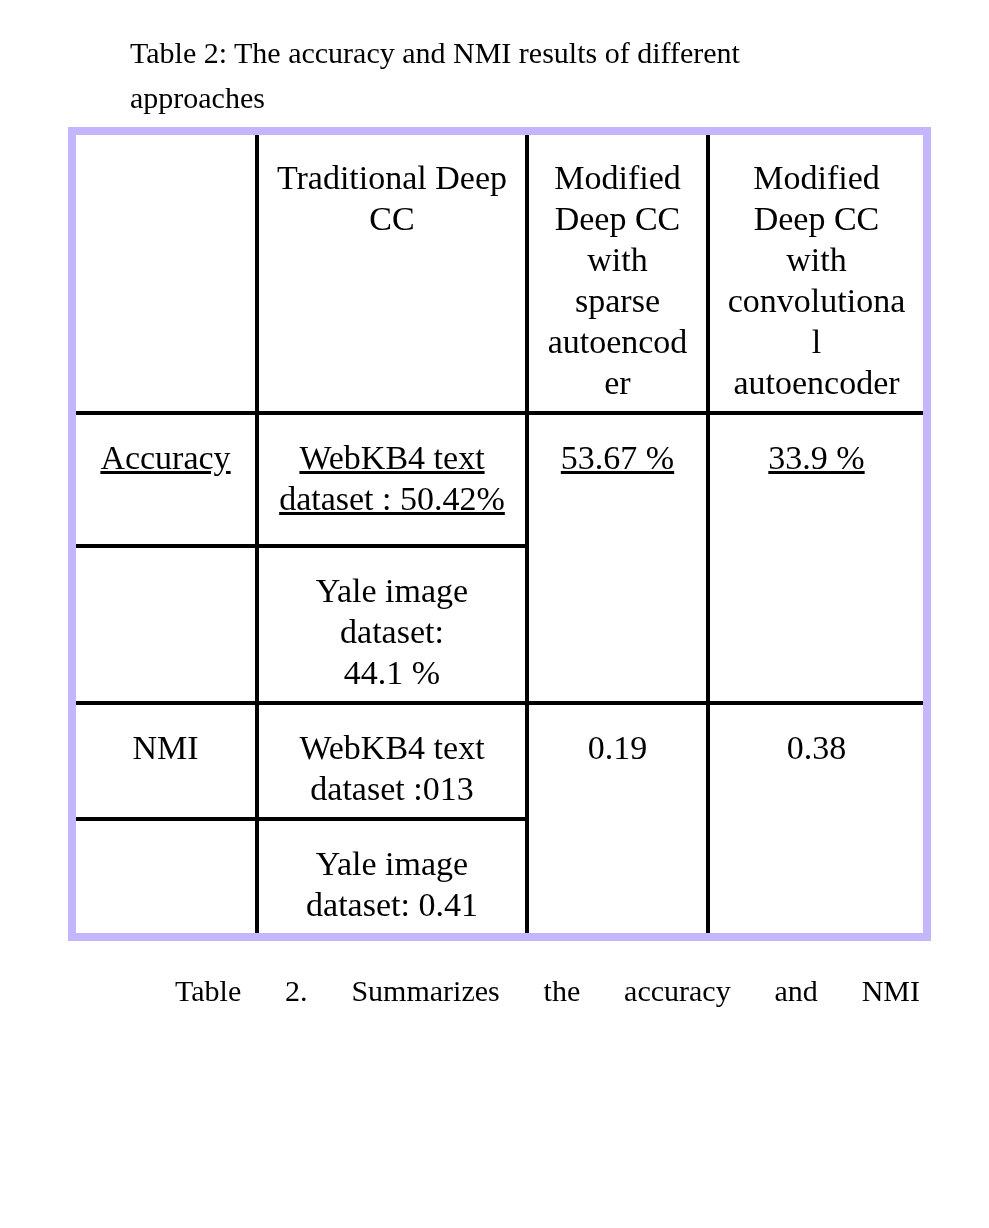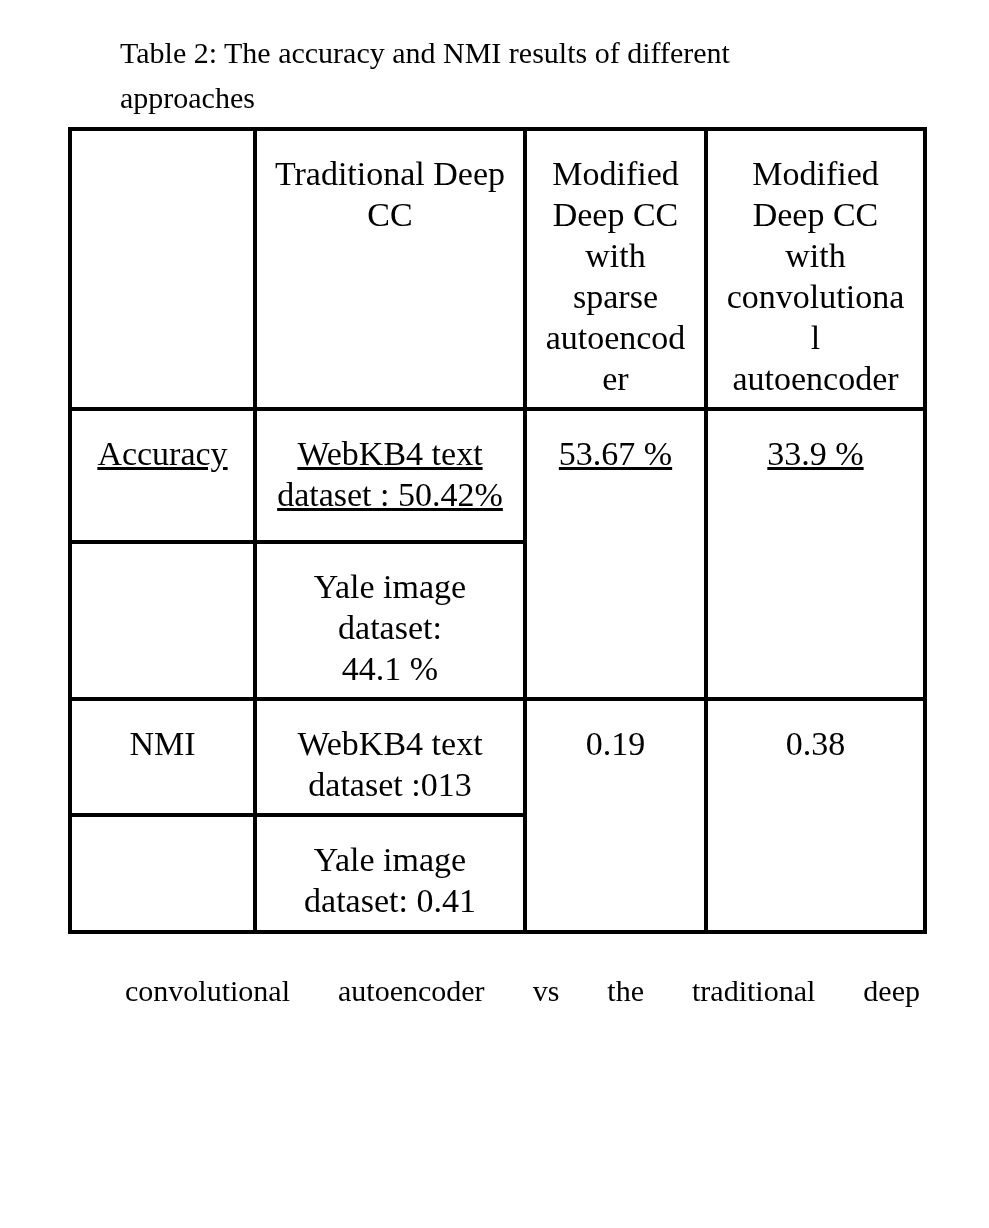--- a/index.html
+++ b/index.html
@@ -8,36 +8,36 @@
     position: relative;
     width: 989px;
     height: 1228px;
     background: #ffffff;
     color: #000000;
     font-family: "Liberation Serif", "DejaVu Serif", serif;
     overflow: hidden;
   }
   .table-title {
     position: absolute;
-    left: 120px;
+    left: 130px;
     top: 30px;
     width: 760px;
     font-size: 30px;
     line-height: 45px;
     white-space: pre-line;
     text-align: left;
   }
   table.results {
     position: absolute;
     left: 68px;
     top: 127px;
     width: 855px;
     border-collapse: collapse;
     table-layout: fixed;
-    border: 2px solid #c4b5fd;
+    border: 8px solid #c4b5fd;
     font-size: 34px;
     line-height: 41px;
   }
   table.results td {
     border: 4px solid #000000;
     vertical-align: top;
     text-align: center;
     padding: 22px 4px 8px 4px;
     white-space: pre-line;
     overflow: hidden;
@@ -118,16 +118,16 @@
       </tr>
       <tr class="r-nmi2">
         <td></td>
         <td>Yale image
 dataset: 0.41</td>
       </tr>
     </tbody>
   </table>
 
   <div class="caption">
-    <div class="cap-line">convolutional autoencoder vs the traditional deep</div>
+    <div class="cap-line cap-first">Table 2. Summarizes the accuracy and NMI</div>
   </div>
 
 </div>
 
 </body></html>

